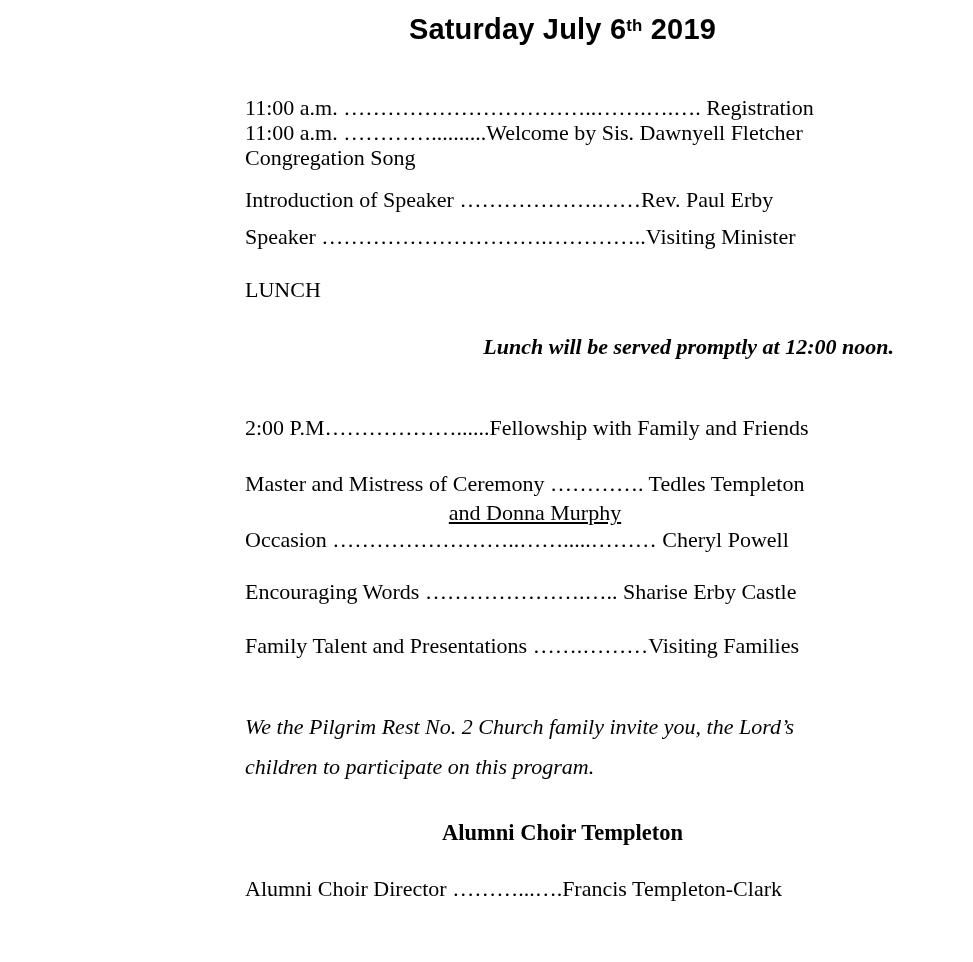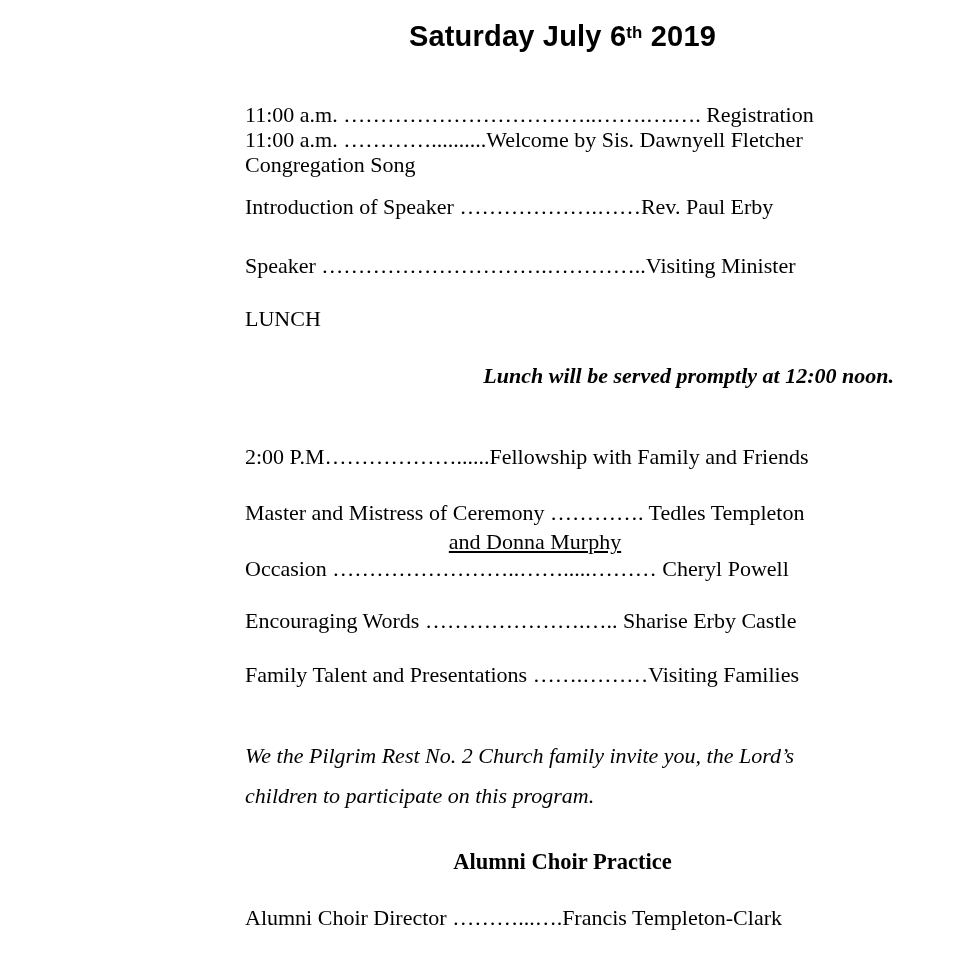--- a/index.html
+++ b/index.html
@@ -10,21 +10,21 @@
   body {
     width: 973px;
     height: 962px;
     overflow: hidden;
     color: #000000;
   }
   .page {
     box-sizing: border-box;
     width: 894px;
     height: 962px;
-    padding: 19px 0 0 245px;
+    padding: 12px 0 0 245px;
     font-family: "Liberation Serif", serif;
     font-size: 22px;
     line-height: 25px;
   }
   .doc-title {
     margin: 0;
     width: 635px;
     text-align: center;
     font-family: "Liberation Sans", sans-serif;
     font-weight: 700;
@@ -70,35 +70,35 @@
   <h1 class="doc-title"><span>Saturday July 6</span><sup>th</sup><span> 2019</span></h1>
 
   <p class="ln" style="margin-top:49px">11:00 a.m. ……………………………..…….….…. Registration</p>
 
   <p class="ln" style="">11:00 a.m. …………..........Welcome by Sis. Dawnyell Fletcher</p>
 
   <p class="ln" style="">Congregation Song</p>
 
   <p class="ln" style="margin-top:17px">Introduction of Speaker ……………….……Rev. Paul Erby</p>
 
-  <p class="ln" style="margin-top:34px">Speaker ………………………….…………..Visiting Minister</p>
+  <p class="ln" style="margin-top:12px">Speaker ………………………….…………..Visiting Minister</p>
 
   <p class="ln b" style="margin-top:28px">LUNCH</p>
 
   <p class="ln bi" style="margin-top:32px">Lunch will be served promptly at 12:00 noon.</p>
 
   <p class="ln" style="margin-top:56px">2:00 P.M………………......Fellowship with Family and Friends</p>
 
   <p class="ln mc-block" style="margin-top:29px"><span>Master and Mistress of Ceremony …………. Tedles Templeton</span><span class="mc-cont">and Donna Murphy</span></p>
 
   <p class="ln" style="margin-top:0">Occasion ……………………..…….....……… Cheryl Powell</p>
 
   <p class="ln" style="margin-top:27px">Encouraging Words ………………….….. Sharise Erby Castle</p>
 
   <p class="ln" style="margin-top:29px">Family Talent and Presentations …….………Visiting Families</p>
 
   <p class="invite" style="margin-top:49px">We the Pilgrim Rest No. 2 Church family invite you, the Lord’s children to participate on this program.</p>
 
-  <h2 class="choir-heading" style="margin-top:33px">Alumni Choir Practice</h2>
+  <h2 class="choir-heading" style="margin-top:33px">Alumni Choir Templeton</h2>
 
   <p class="ln" style="margin-top:30px">Alumni Choir Director ………...….Francis Templeton-Clark</p>
 
 </div>
 
 </body></html>

